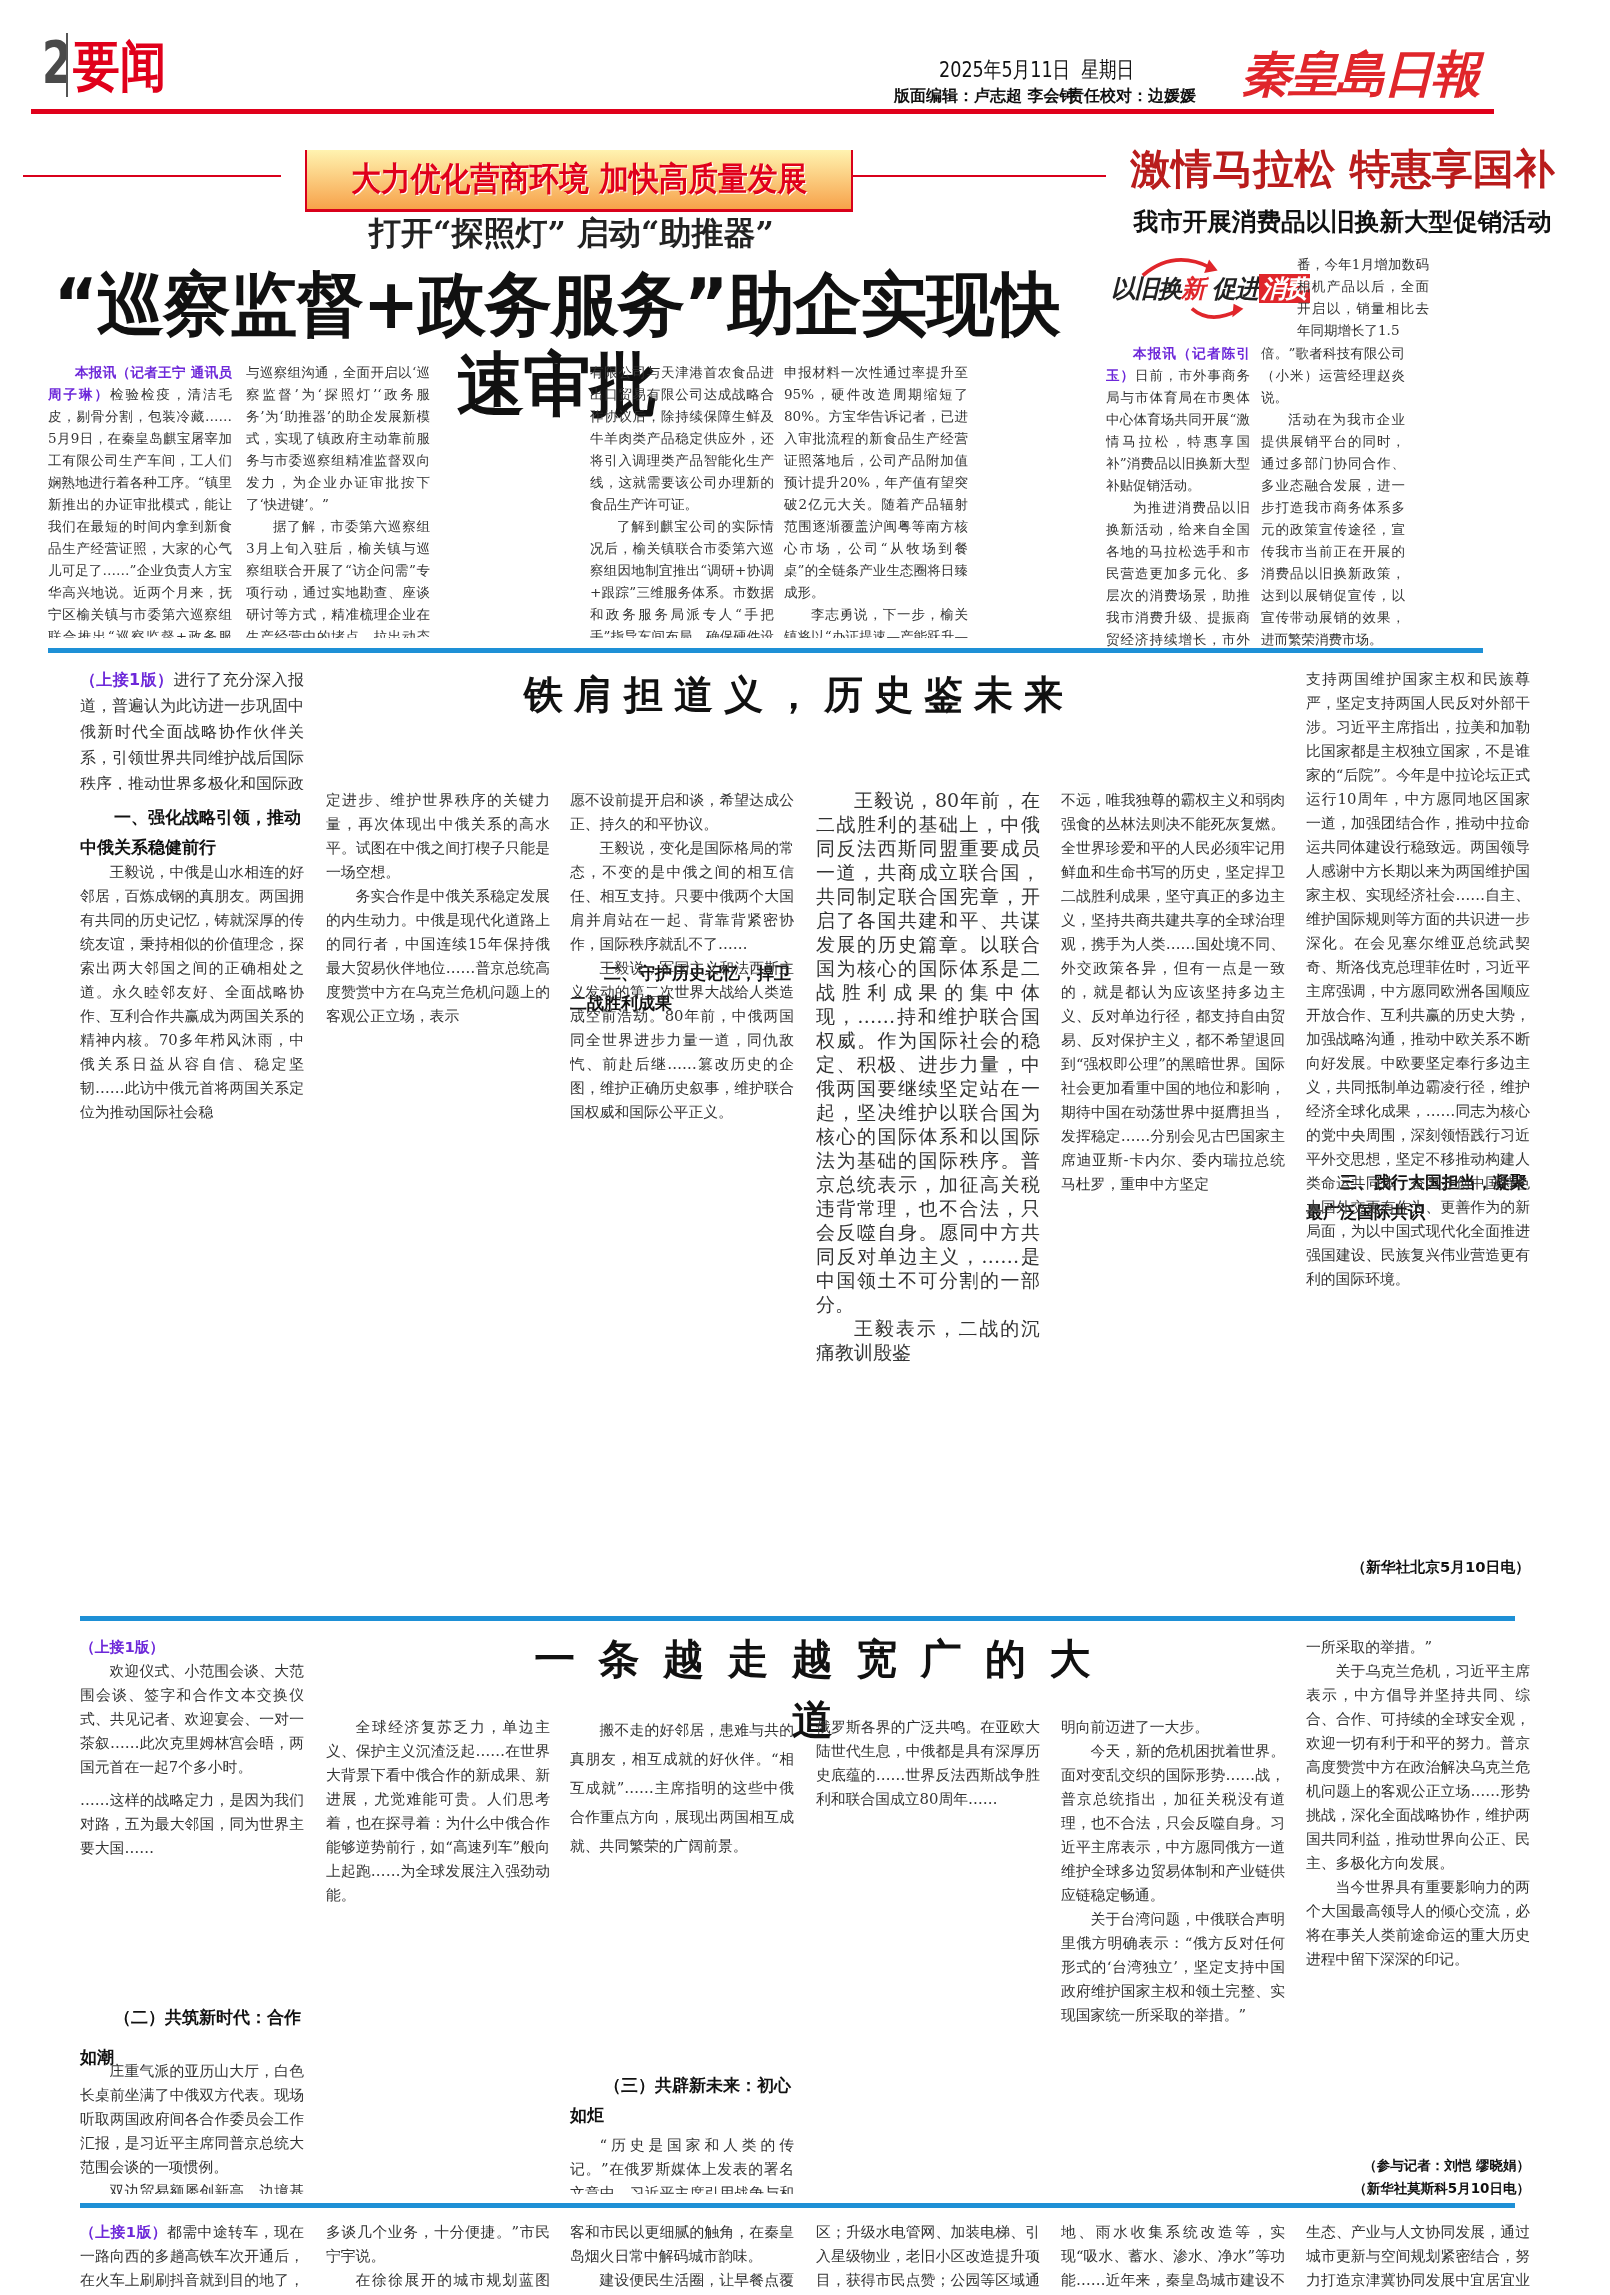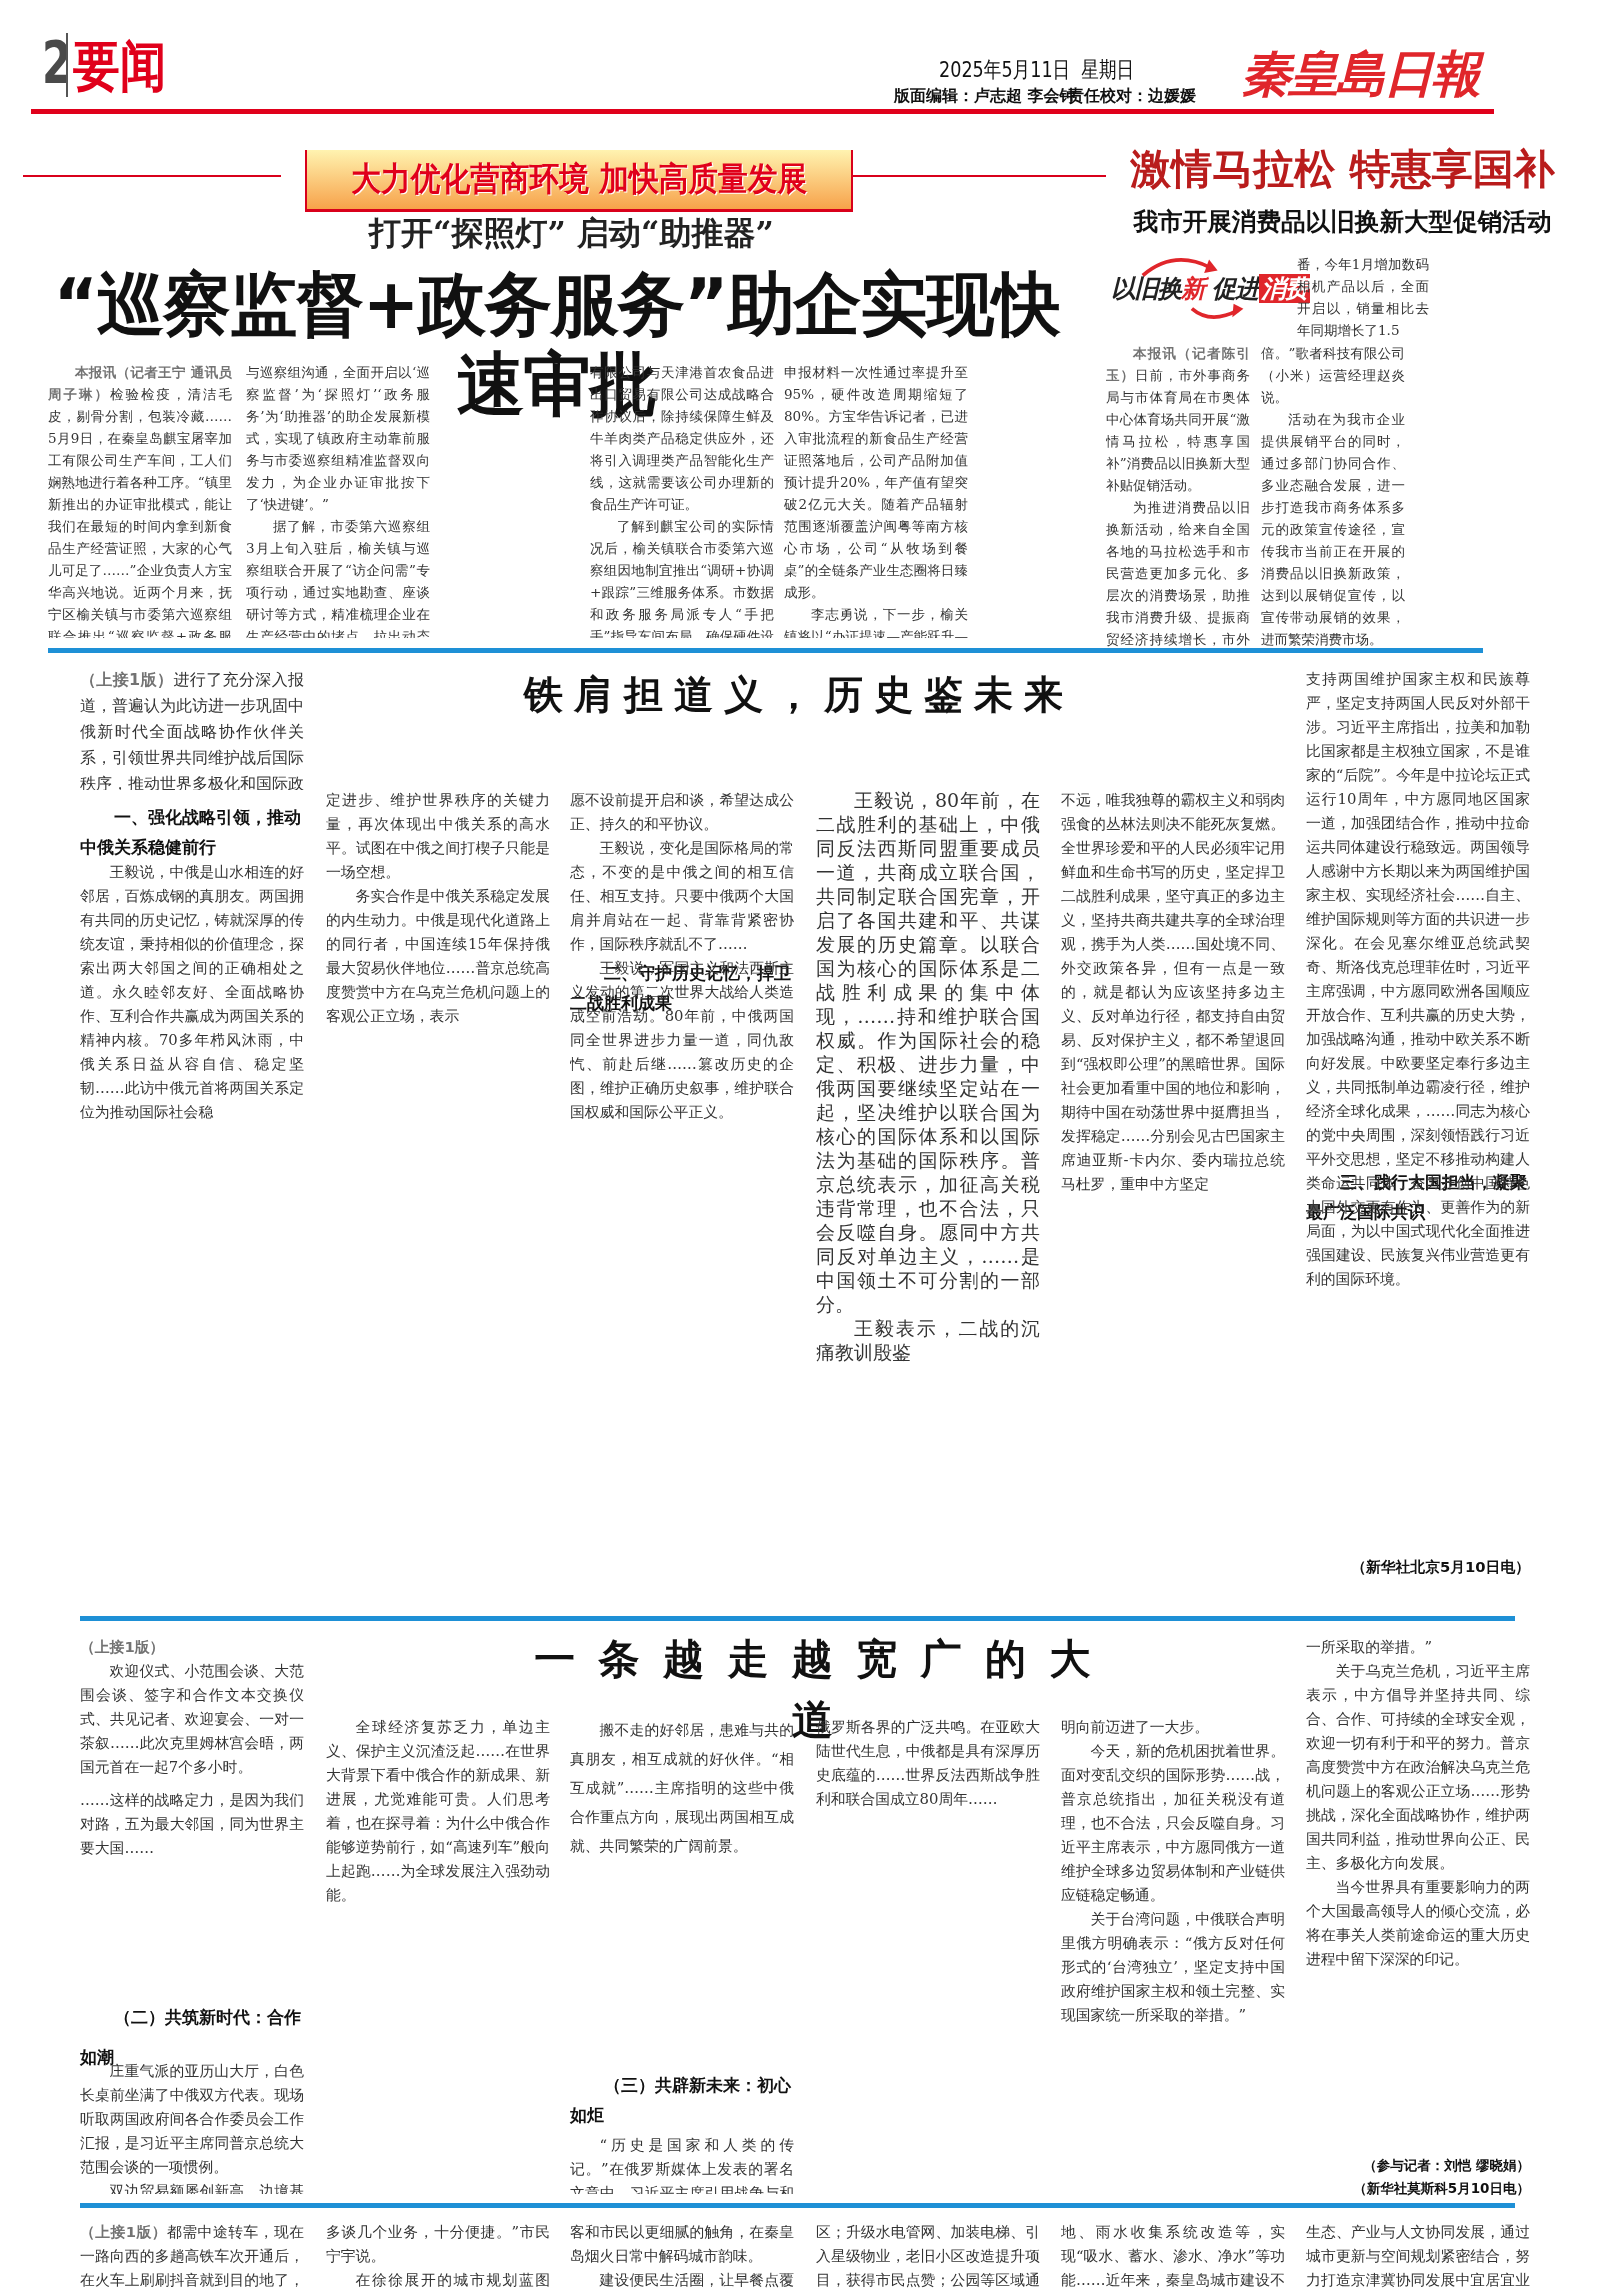--- a/index.html
+++ b/index.html
@@ -1,21 +1,21 @@
 <!DOCTYPE html>
 <html style="font-size:9.8px"><head>
 <meta charset="utf-8">
 <style>
   html,body{margin:0;padding:0;background:#fff;}
   body{width:1611px;height:2295px;position:relative;overflow:hidden;font-family:"DejaVu Serif",serif;color:#222;}
   .abs{position:absolute;}
   .col{position:absolute;font-size:16px;line-height:26px;text-align:justify;color:#333;overflow:hidden;font-family:"DejaVu Serif",serif;}
   .col p{margin:0;text-indent:2em;}
   .col p.noind{text-indent:0;}
-  .b{font-weight:bold;font-family:"DejaVu Sans",sans-serif;color:#737373;}
+  .b{font-weight:bold;font-family:"DejaVu Sans",sans-serif;color:#6d28d9;}
   .sub{font-family:"DejaVu Sans",sans-serif;font-weight:bold;font-size:23.4px;line-height:39px;color:#111;}
   .rule-red{background:#e0001b;}
   .rule-blue{background:#1e90d6;height:4.9px;}
   .sig{text-align:right;font-family:"DejaVu Sans",sans-serif;font-weight:bold;color:#111;}
 </style>
 </head>
 <body>
 
 <div class="abs" data-name="masthead" style="left:0;top:0;width:1611px;height:111px;">
   <div class="abs" data-name="page-number" style="left:42px;top:32px;font-family:'DejaVu Sans',sans-serif;font-weight:bold;font-size:59px;line-height:61px;color:#4a4a4a;transform:scaleX(0.72);transform-origin:left;">2</div>

